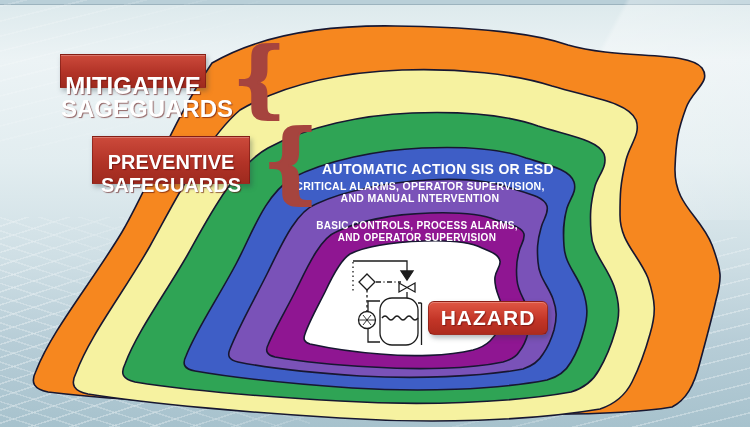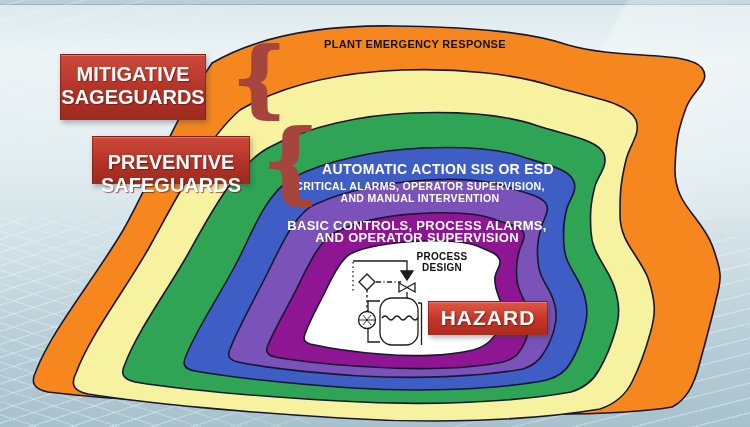--- a/index.html
+++ b/index.html
@@ -26,31 +26,31 @@
     -webkit-mask-image:linear-gradient(135deg,#000 20%,transparent 75%);
             mask-image:linear-gradient(135deg,#000 20%,transparent 75%); }
   svg.onion { position:absolute; left:0; top:0; }
   .lbl { position:absolute; font-weight:700; text-align:center; white-space:pre-line;
     letter-spacing:.3px; }
   .l0 { left:260px; top:38px;  width:310px; font-size:11px;   }
   .l1 { left:250px; top:94px;  width:310px; font-size:10.5px; }
   .l2 { left:277px; top:130px; width:310px; font-size:10.5px; }
   .l3 { left:283px; top:161px; width:310px; font-size:14px; }
   .l4 { left:247px; top:181px; width:346px; font-size:10.5px; line-height:11.5px; }
-  .l5 { left:262px; top:220px; width:310px; font-size:13px; line-height:11.5px; }
+  .l5 { left:262px; top:220px; width:310px; font-size:10px; line-height:11.5px; }
   .l6 { left:394px; top:251px; width:96px;  font-size:10px;   line-height:11px; }
   .redbox { position:absolute; color:#fff; font-weight:700; text-align:center; white-space:pre-line;
     background:linear-gradient(180deg,#cc4a3b 0%,#b23327 55%,#9e2a1e 100%);
     border:1px solid rgba(110,20,14,.55);
     box-shadow:2px 3px 5px rgba(40,60,70,.35), inset 0 1px 0 rgba(255,255,255,.25);
     text-shadow:1px 1px 1px rgba(90,10,8,.6); }
-  .box-mitigative { left:60px;  top:54px;  width:146px; height:66px; font-size:20px; line-height:23px; padding-top:8px; letter-spacing:0; }
+  .box-mitigative { left:60px;  top:54px;  width:146px; height:34px; font-size:24px; line-height:23px; padding-top:19px; letter-spacing:0; }
   .box-preventive { left:92px;  top:136px; width:158px; height:48px; font-size:20px; line-height:23px; padding-top:14px; }
   .box-hazard     { left:428px; top:301px; width:120px; height:34px; font-size:21px; line-height:32px; letter-spacing:1px;
-    background:linear-gradient(180deg,#e05744 0%,#c33527 55%,#ad2b1e 100%); }
+    background:linear-gradient(180deg,#e05744 0%,#c33527 55%,#ad2b1e 100%);border-radius:6px; }
   .brace { position:absolute; font-family:"DejaVu Serif", serif; font-weight:700;
     -webkit-text-stroke:2px #a6443e; }
   .brace-1 { left:233px; top:38px;  font-size:82px; line-height:80px; }
   .brace-2 { left:263px; top:120px; font-size:86px; line-height:84px; }
 </style>
 </head>
 <body>
 
 <div class="stage">
 
@@ -110,28 +110,25 @@
       <path d="M382,318 q3,-4 6,0 t6,0 t6,0 t6,0 t6,0 t6,0"></path>
       <path d="M418,303 H421.5 M421.5,303 V345"></path>
       <path d="M367,274 L375,282 L367,290 L359,282 Z" fill="#ffffff"></path>
       <path d="M376,282 H401" stroke-dasharray="5,2.5,1,2.5"></path>
       <path d="M367,290 V311" stroke-dasharray="2.5,2.5"></path>
       <circle cx="367" cy="320" r="8.5" fill="#ffffff"></circle>
       <path d="M359,320 H375 M363,315 l8,10 M371,315 l-8,10" stroke-width="0.9"></path>
     </g>
   </svg>
 
-  <div class="lbl l0" style="color: rgb(17, 17, 17);">PLANT EMERGENCY RESPONSE</div>
   <div class="lbl l3" style="color: rgb(255, 255, 255);">AUTOMATIC ACTION SIS OR ESD</div>
   <div class="lbl l4" style="color: rgb(255, 255, 255);">CRITICAL ALARMS, OPERATOR SUPERVISION,
 AND MANUAL INTERVENTION</div>
   <div class="lbl l5" style="color: rgb(255, 255, 255);">BASIC CONTROLS, PROCESS ALARMS,
 AND OPERATOR SUPERVISION</div>
-  <div class="lbl l6" style="color: rgb(17, 17, 17);">PROCESS
-DESIGN</div>
 
   <div class="brace brace-1" style="color: rgb(166, 68, 62);">{</div>
   <div class="brace brace-2" style="color: rgb(166, 68, 62);">{</div>
 
   <div class="redbox box-mitigative">MITIGATIVE
 SAGEGUARDS</div>
   <div class="redbox box-preventive">PREVENTIVE
 SAFEGUARDS</div>
   <div class="redbox box-hazard">HAZARD</div>
 

